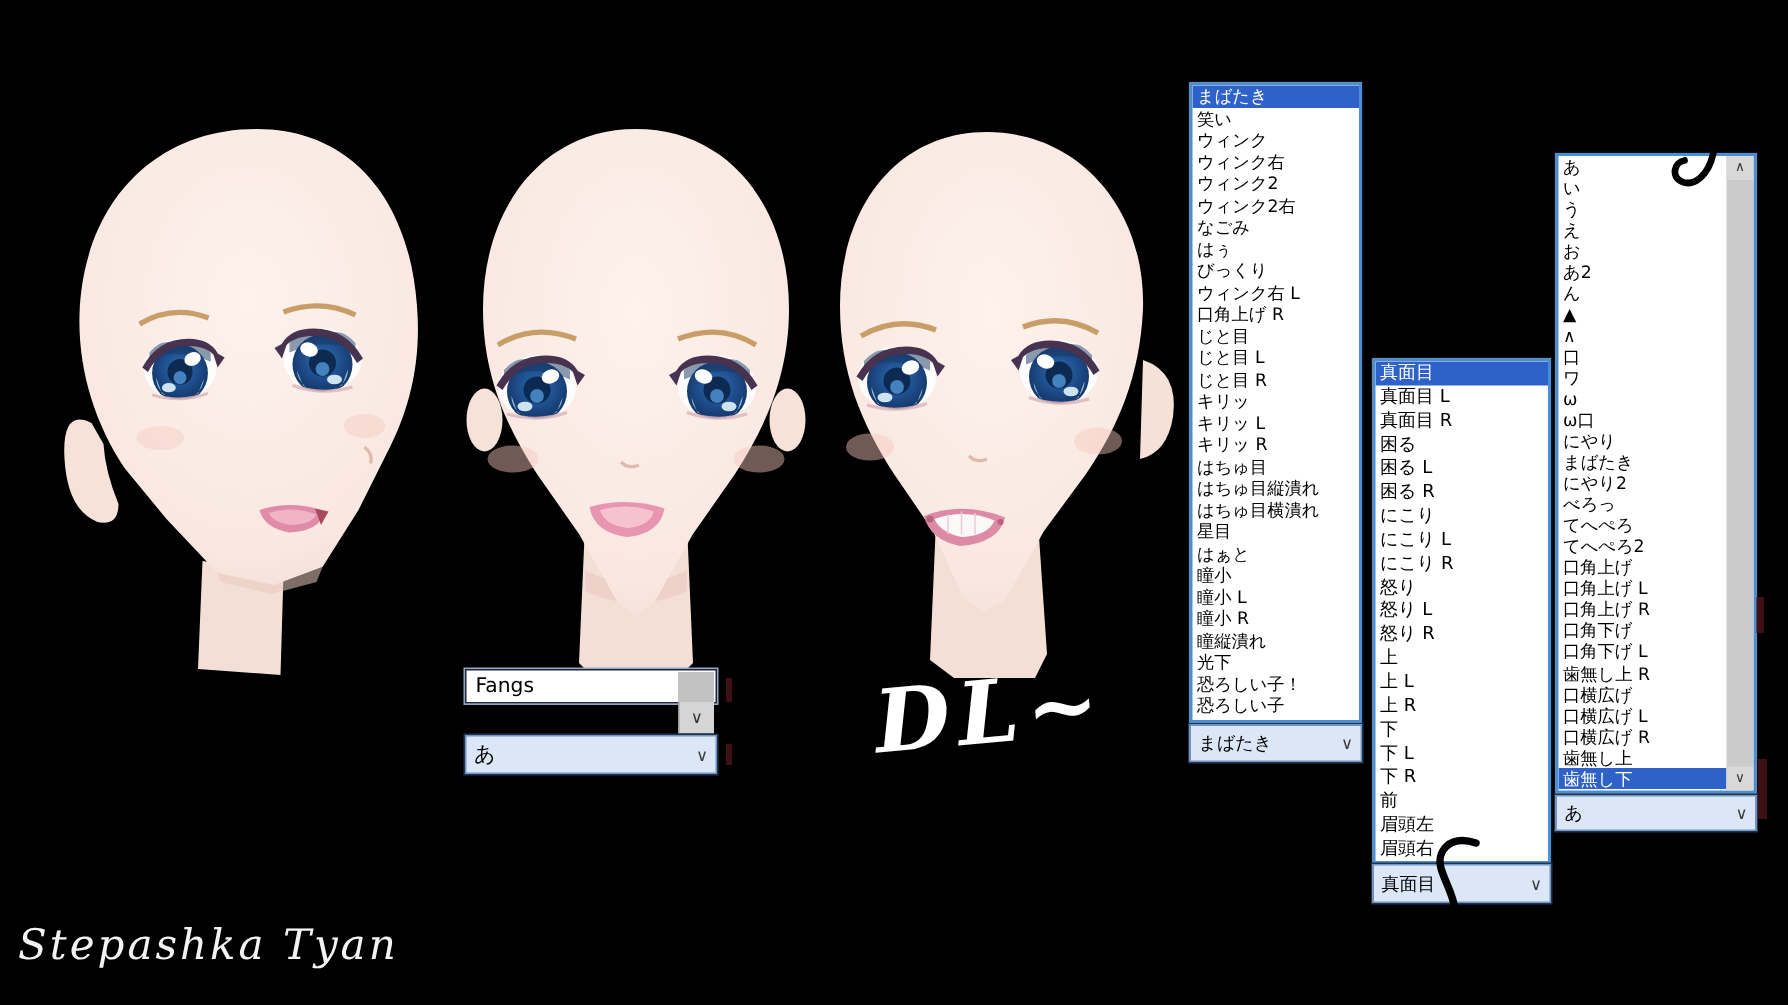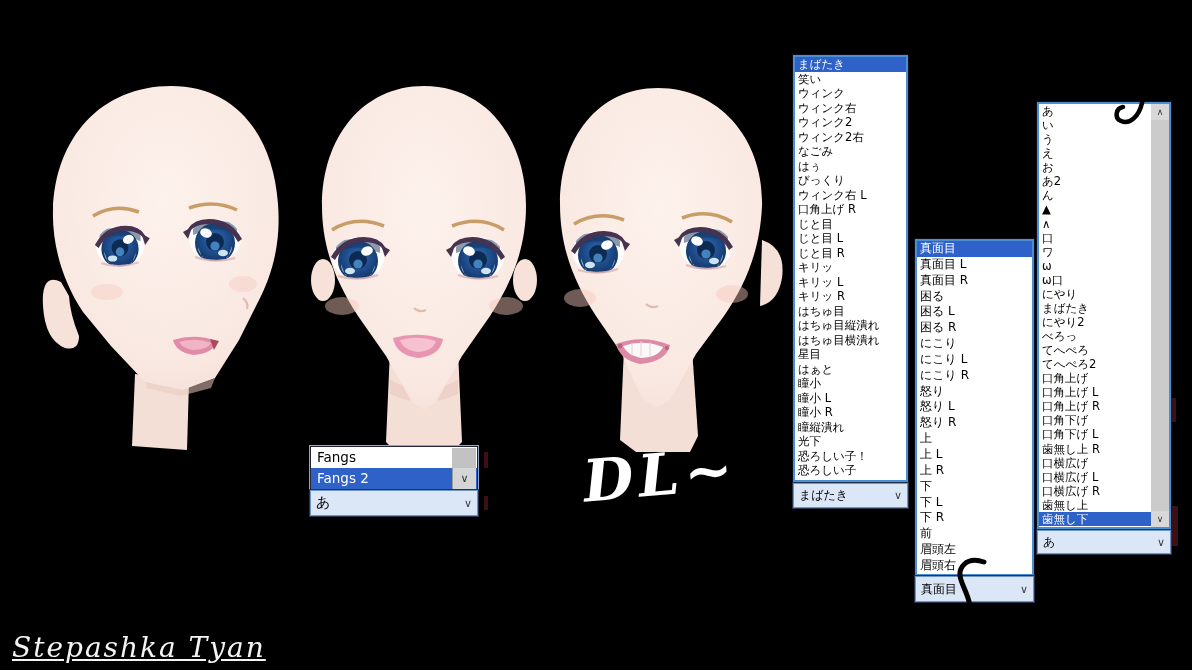--- a/index.html
+++ b/index.html
@@ -49,22 +49,22 @@
   .combo-eye{left:793px;top:483px;width:115px;height:25px;}
   .combo-brow{left:915px;top:576px;width:119px;height:26px;}
   .combo-mouth{left:1037px;top:530px;width:134px;height:24px;}
   
   .dl{
     position:absolute;left:583px;top:441px;color:#fff;
     font:italic 600 58px "DejaVu Serif","Liberation Serif",serif;
     letter-spacing:5px;transform:rotate(-5deg);
   }
   .sig{
-    position:absolute;left:12px;top:631px;color:#f4f4f4;
-    font:italic 28px "DejaVu Serif","Liberation Serif",serif;letter-spacing:2px;text-decoration:underline;
+    position:absolute;left:12px;top:613px;color:#f4f4f4;
+    font:italic 28px "DejaVu Serif","Liberation Serif",serif;letter-spacing:2px;
   }
   .flourish{position:absolute;pointer-events:none;}
   .sliver{position:absolute;background:#3c1014;}
 </style>
 </head>
 <body>
 
 <svg class="head-svg" style="left:15px;top:78px" width="290" height="375" viewBox="0 0 290 375">
   <defs>
     <radialGradient id="skin-a" cx="50%" cy="38%" r="78%">
@@ -314,21 +314,20 @@
   </div>
 </div>
 <div class="combo combo-mouth">
   <span>あ</span>
   <span class="chev">∨</span>
 </div>
 
 <div class="fangs">
   <div>
       <div class="li">Fangs</div>
-      <div class="li selected">Fangs 2</div>
     </div>
   <div class="fangs-stub"></div>
   <div class="fangs-btn">∨</div>
 </div>
 <div class="combo combo-fangs">
   <span>あ</span>
   <span class="chev">∨</span>
 </div>
 
 <div class="dl">DL~</div>

